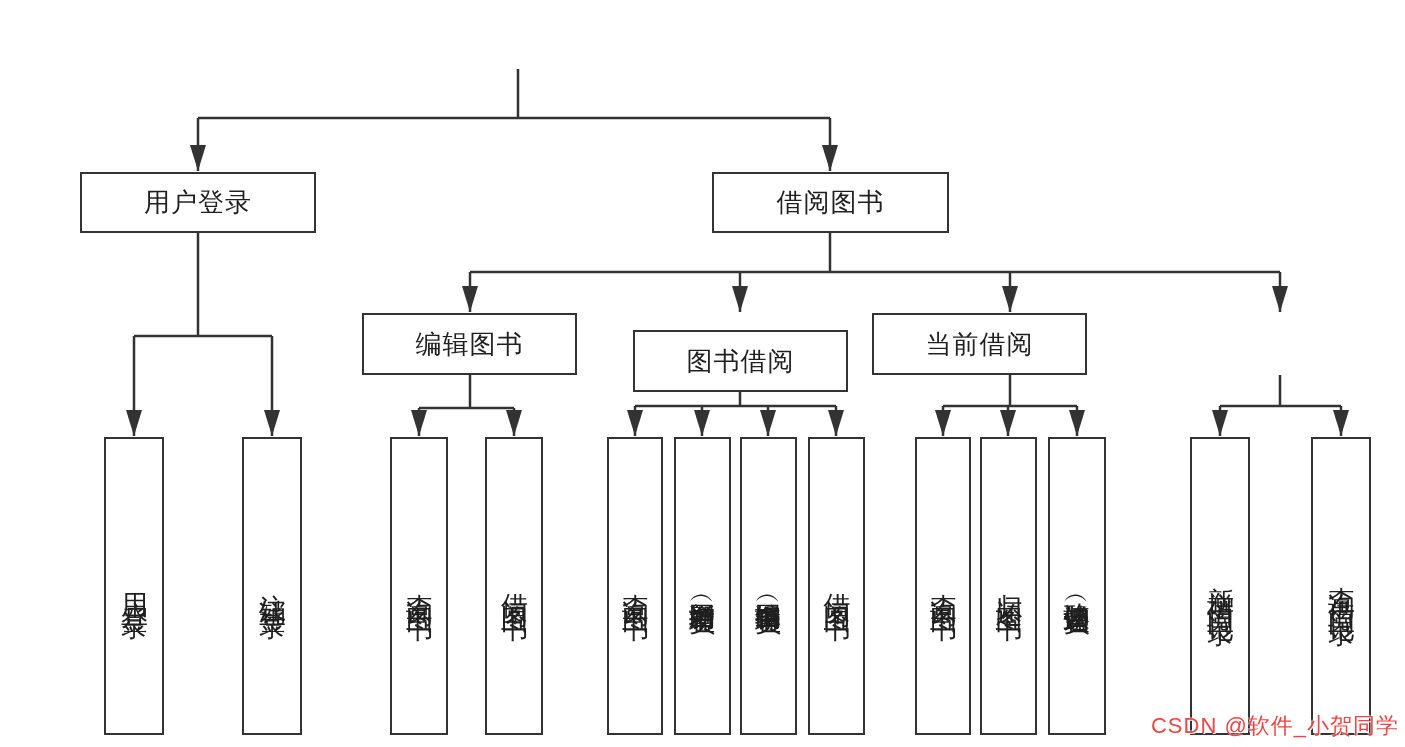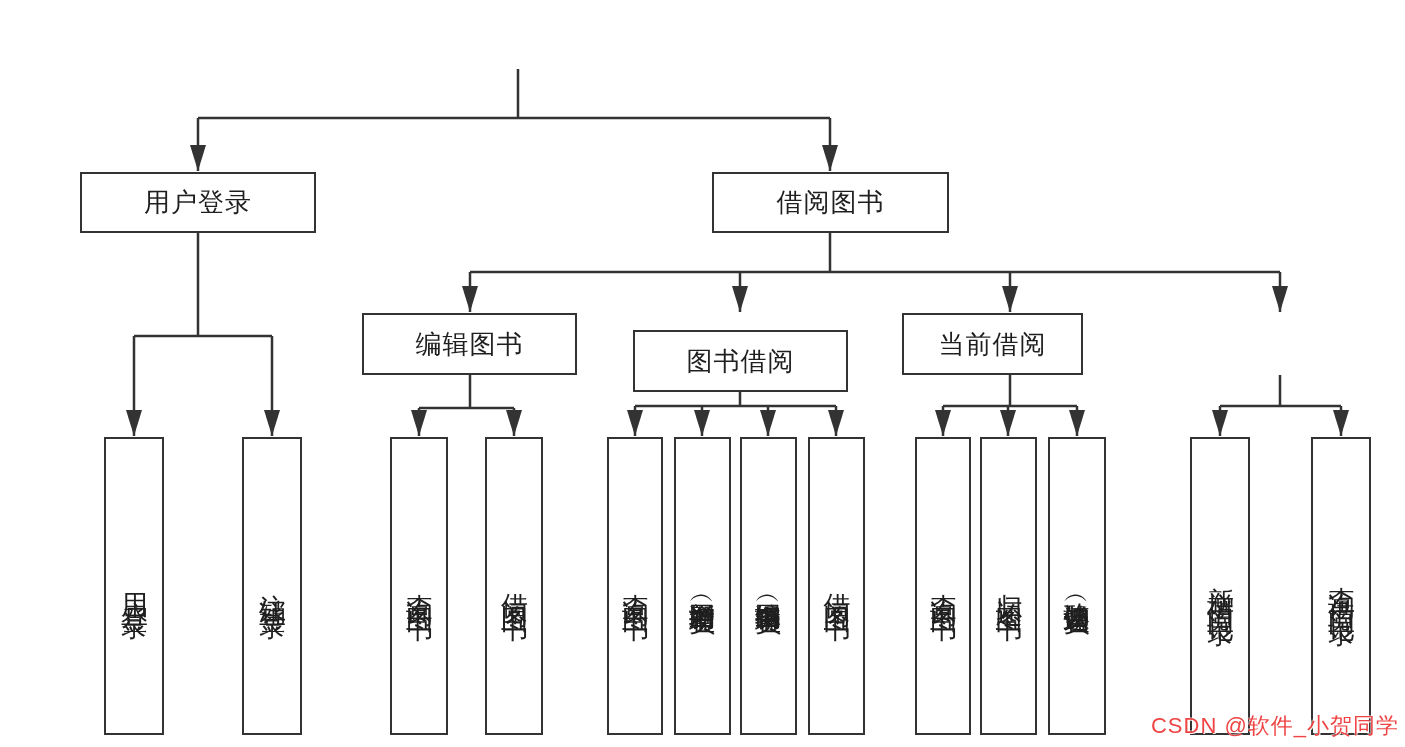--- a/index.html
+++ b/index.html
@@ -69,21 +69,21 @@
     <path d="M1220,406 V436" marker-end="url(#arw)"></path>
     <path d="M1341,406 V436" marker-end="url(#arw)"></path>
   </svg>
 
 
   <div class="box h-box" style="left:80px;top:172px;width:236px;height:61px;">用户登录</div>
   <div class="box h-box" style="left:712px;top:172px;width:237px;height:61px;">借阅图书</div>
 
   <div class="box h-box" style="left:362px;top:313px;width:215px;height:62px;">编辑图书</div>
   <div class="box h-box" style="left:633px;top:313px;width:215px;height:62px;margin-top:17px;">图书借阅</div>
-  <div class="box h-box" style="left:902px;top:313px;width:181px;height:62px;">当前借阅</div>
+  <div class="box h-box" style="left:872px;top:313px;width:215px;height:62px;">当前借阅</div>
 
   <div class="box v-box" style="left:104px;top:437px;width:60px;height:298px;">用户登录</div>
   <div class="box v-box" style="left:242px;top:437px;width:60px;height:298px;">注销登录</div>
 
   <div class="box v-box" style="left:390px;top:437px;width:58px;height:298px;">查询图书</div>
   <div class="box v-box" style="left:485px;top:437px;width:58px;height:298px;">借阅图书</div>
 
   <div class="box v-box" style="left:607px;top:437px;width:56px;height:298px;">查询图书</div>
   <div class="box v-box tight" style="left:674px;top:437px;width:57px;height:298px;">新增图书（管理员）</div>
   <div class="box v-box tight" style="left:740px;top:437px;width:57px;height:298px;">编辑图书（管理员）</div>

